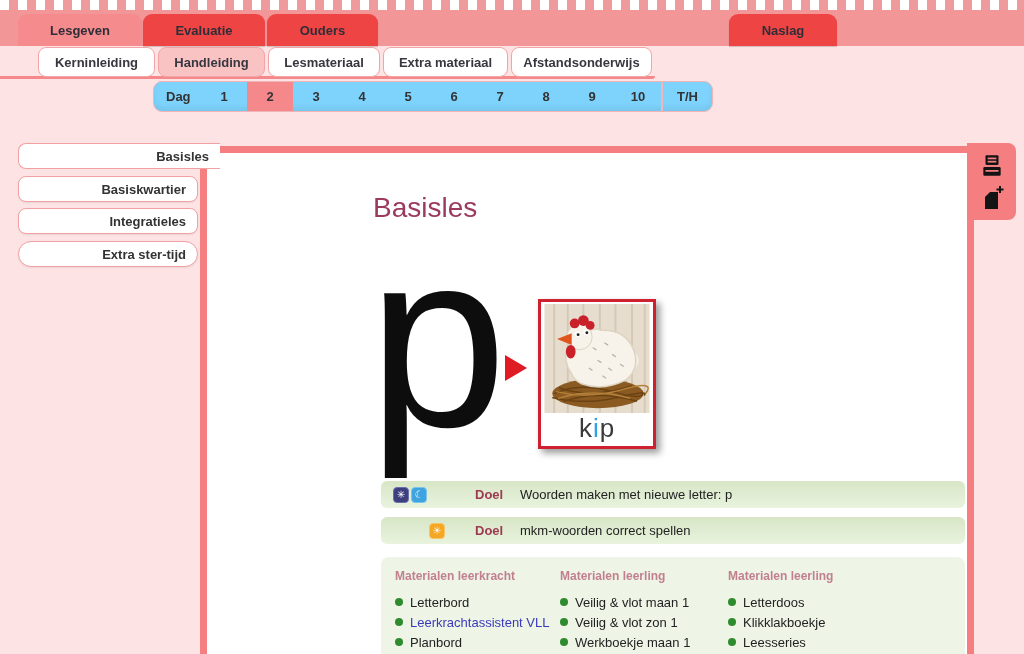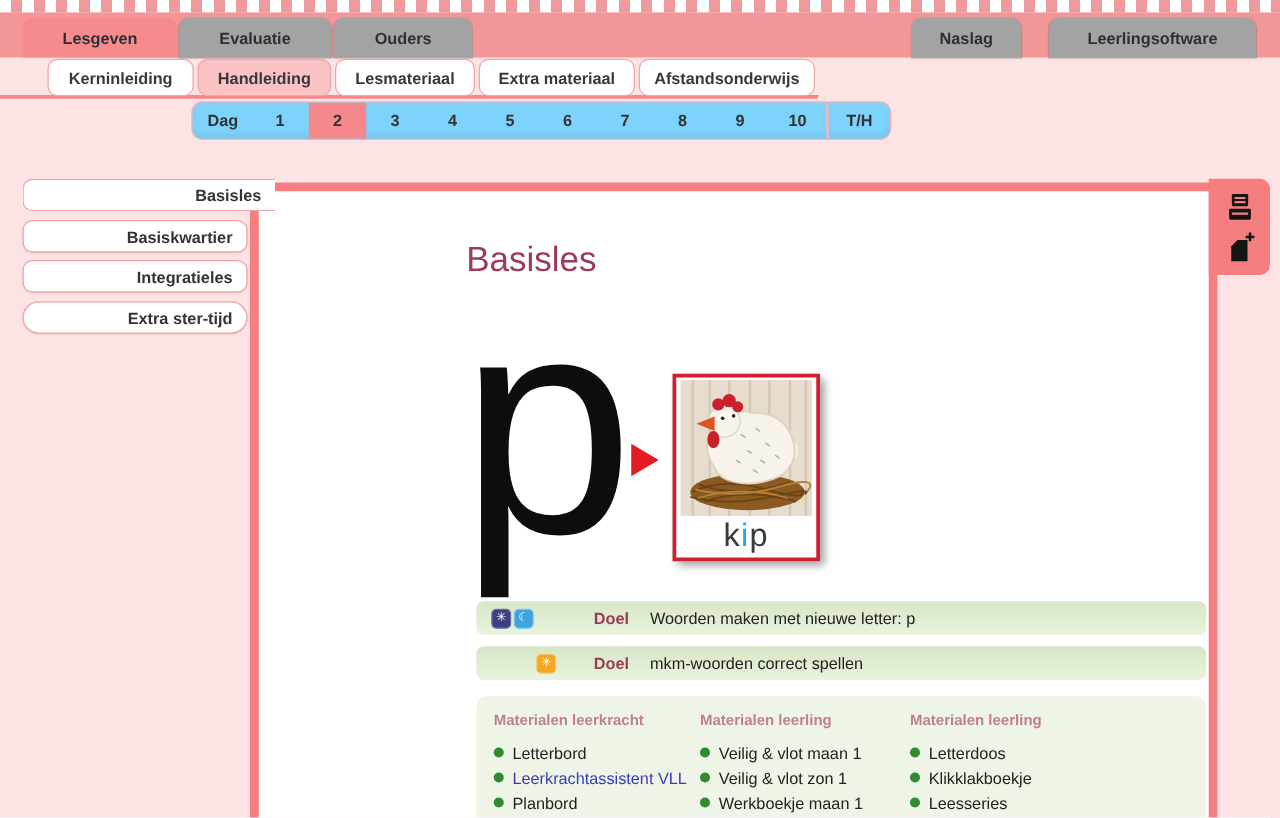--- a/index.html
+++ b/index.html
@@ -6,21 +6,21 @@
   html,body { width:1024px; height:654px; overflow:hidden; }
   body { font-family:"Liberation Sans", sans-serif; background:#fde3e3; position:relative; }
   .stage { position:absolute; top:0; left:0; width:1024px; height:654px; }
 
   
   .checker { position:absolute; top:0; left:0; width:1024px; height:10px;
     background:repeating-linear-gradient(90deg,#ffffff 0 9px,#ef9b9d 9px 18px); }
 
   
   .band { position:absolute; top:10px; left:0; width:1024px; height:36px; background:#f29698; }
-  .mtab { position:absolute; top:14px; height:32px; background:#a3a3a3; border-radius:9px 9px 0 0;
+  .mtab { position:absolute; top:14px; height:32px; background:#ef4444; border-radius:9px 9px 0 0;
     display:flex; align-items:center; justify-content:center; font-size:13px; font-weight:bold;
     color:#2e2e38; box-shadow:0 1px 1px rgba(0,0,0,.18); cursor:pointer; }
   .mtab.active { background:#f58b8d; box-shadow:none; }
 
   
   .subline { position:absolute; top:76px; left:0; width:655px; height:3px; background:#f4888a; border-radius:0 0 3px 0; }
   .stab { position:absolute; top:47px; height:30px; background:#ffffff; border:1px solid #f2a5a7;
     border-radius:8px; display:flex; align-items:center; justify-content:center; font-size:13px;
     font-weight:bold; color:#37373f; cursor:pointer; }
   .stab.active { background:#f9c2c3; }
@@ -96,22 +96,21 @@
 <body>
 
 <div class="stage">
 
   <div class="checker"></div>
   <div class="band"></div>
 
   <div class="mtab active" style="left:18px;width:124px;">Lesgeven</div>
   <div class="mtab" style="left:143px;width:122px;">Evaluatie</div>
   <div class="mtab" style="left:267px;width:111px;">Ouders</div>
-  <div class="mtab" style="left:729px;width:88px;text-align:center;">Naslag</div>
-  <div class="mtab" style="left:839px;width:166px;">Leerlingsoftware</div>
+  <div class="mtab" style="left:729px;width:108px;text-align:center;">Naslag</div>
 
   <div class="subline"></div>
   <div class="stab" style="left:38px;width:117px;">Kerninleiding</div>
   <div class="stab active" style="left:158px;width:107px;">Handleiding</div>
   <div class="stab" style="left:268px;width:112px;">Lesmateriaal</div>
   <div class="stab" style="left:383px;width:125px;">Extra materiaal</div>
   <div class="stab" style="left:511px;width:141px;">Afstandsonderwijs</div>
 
   <div class="daystrip">
     <div class="daycell lbl">Dag</div>

